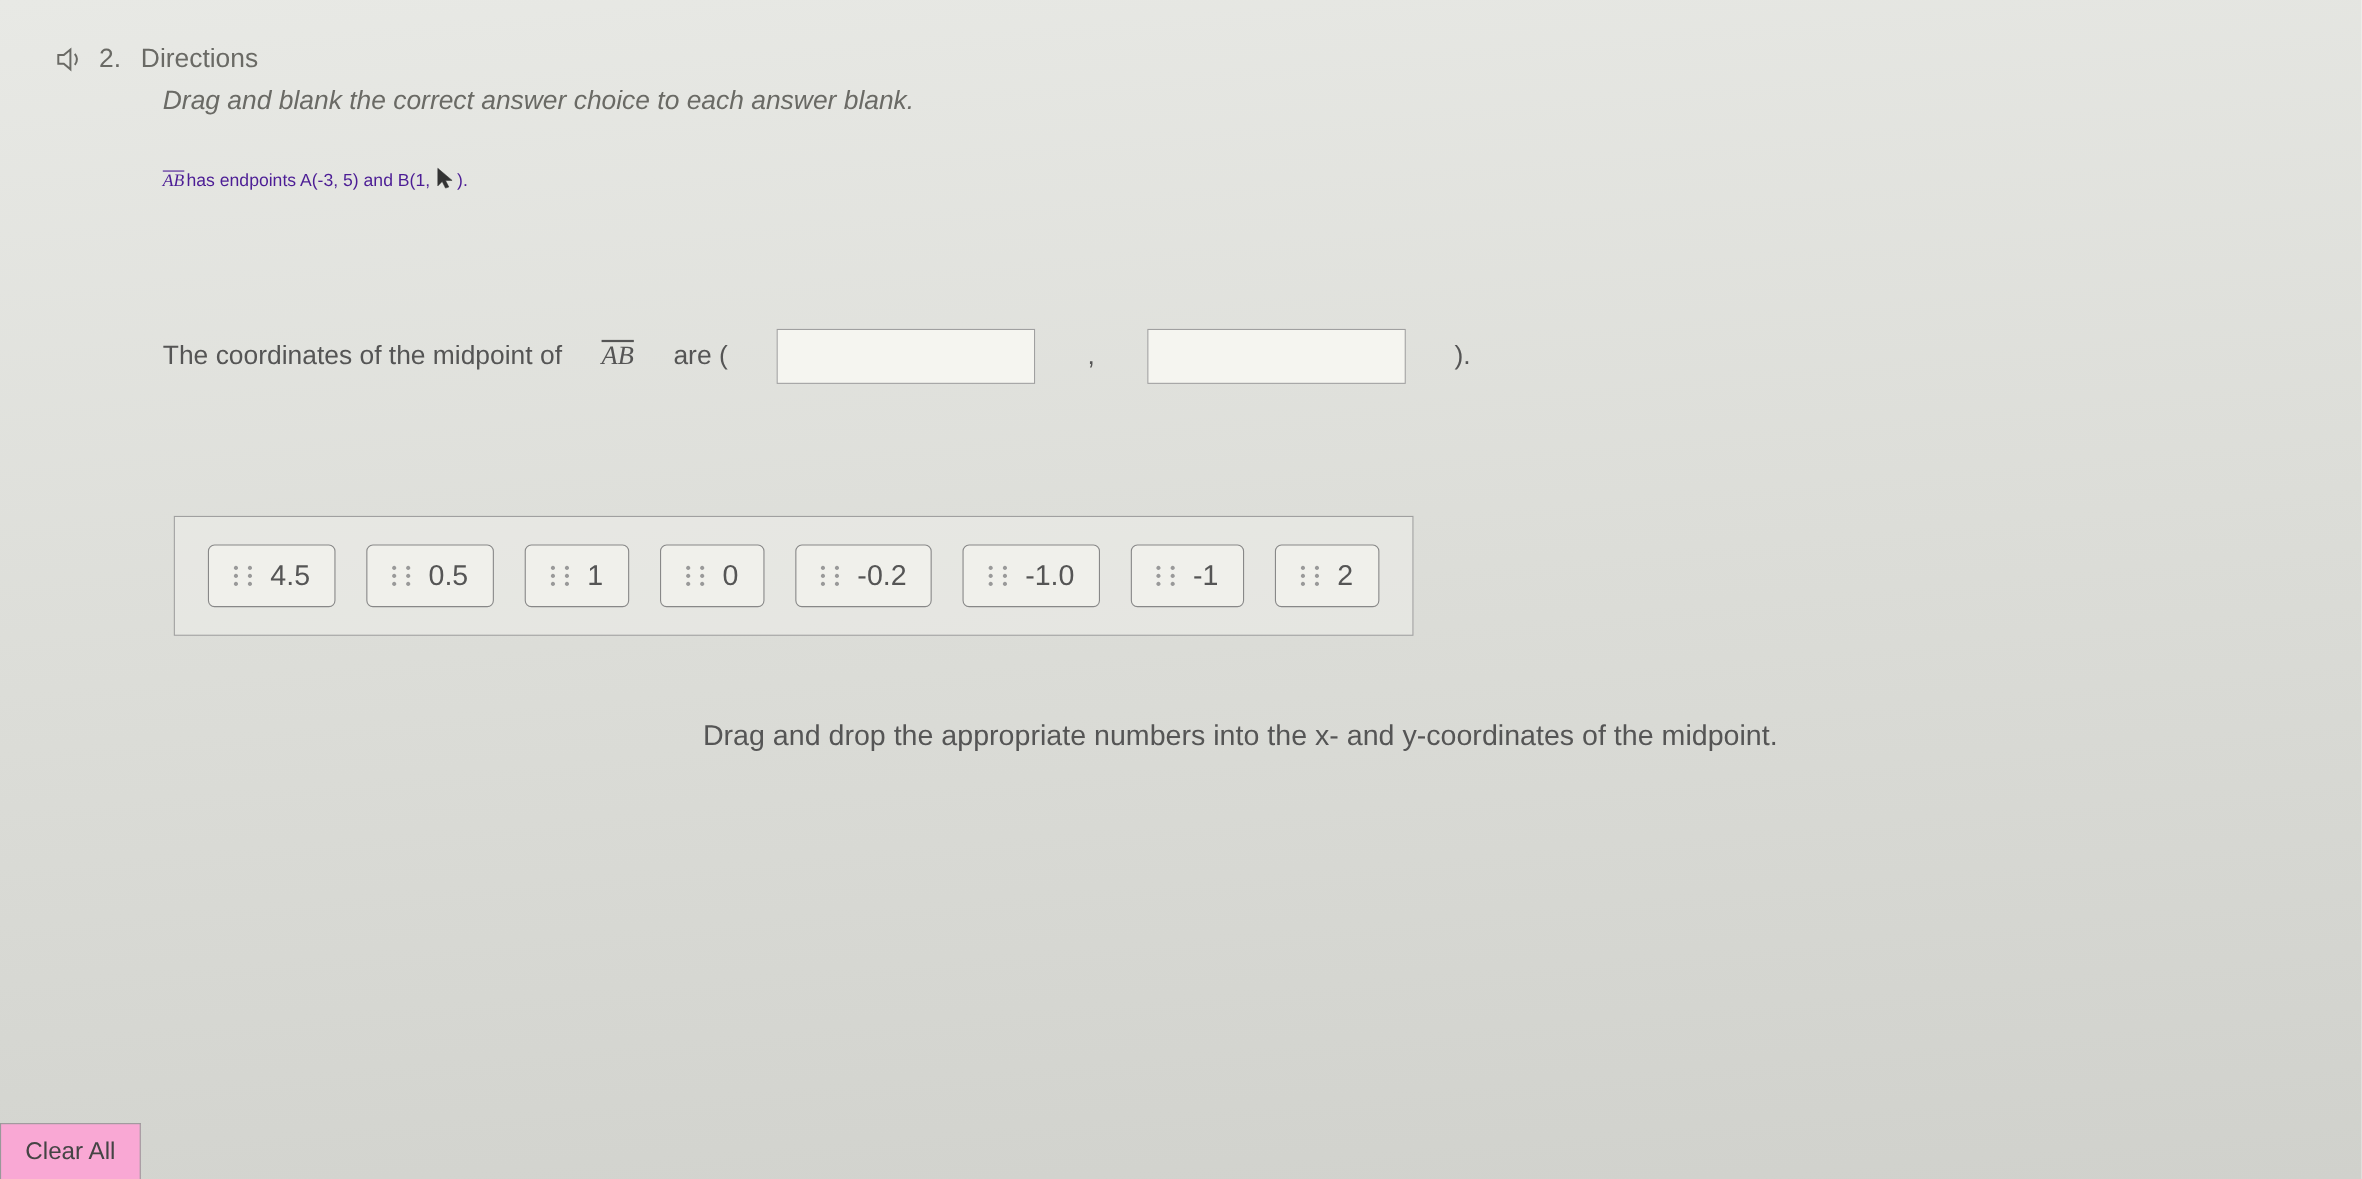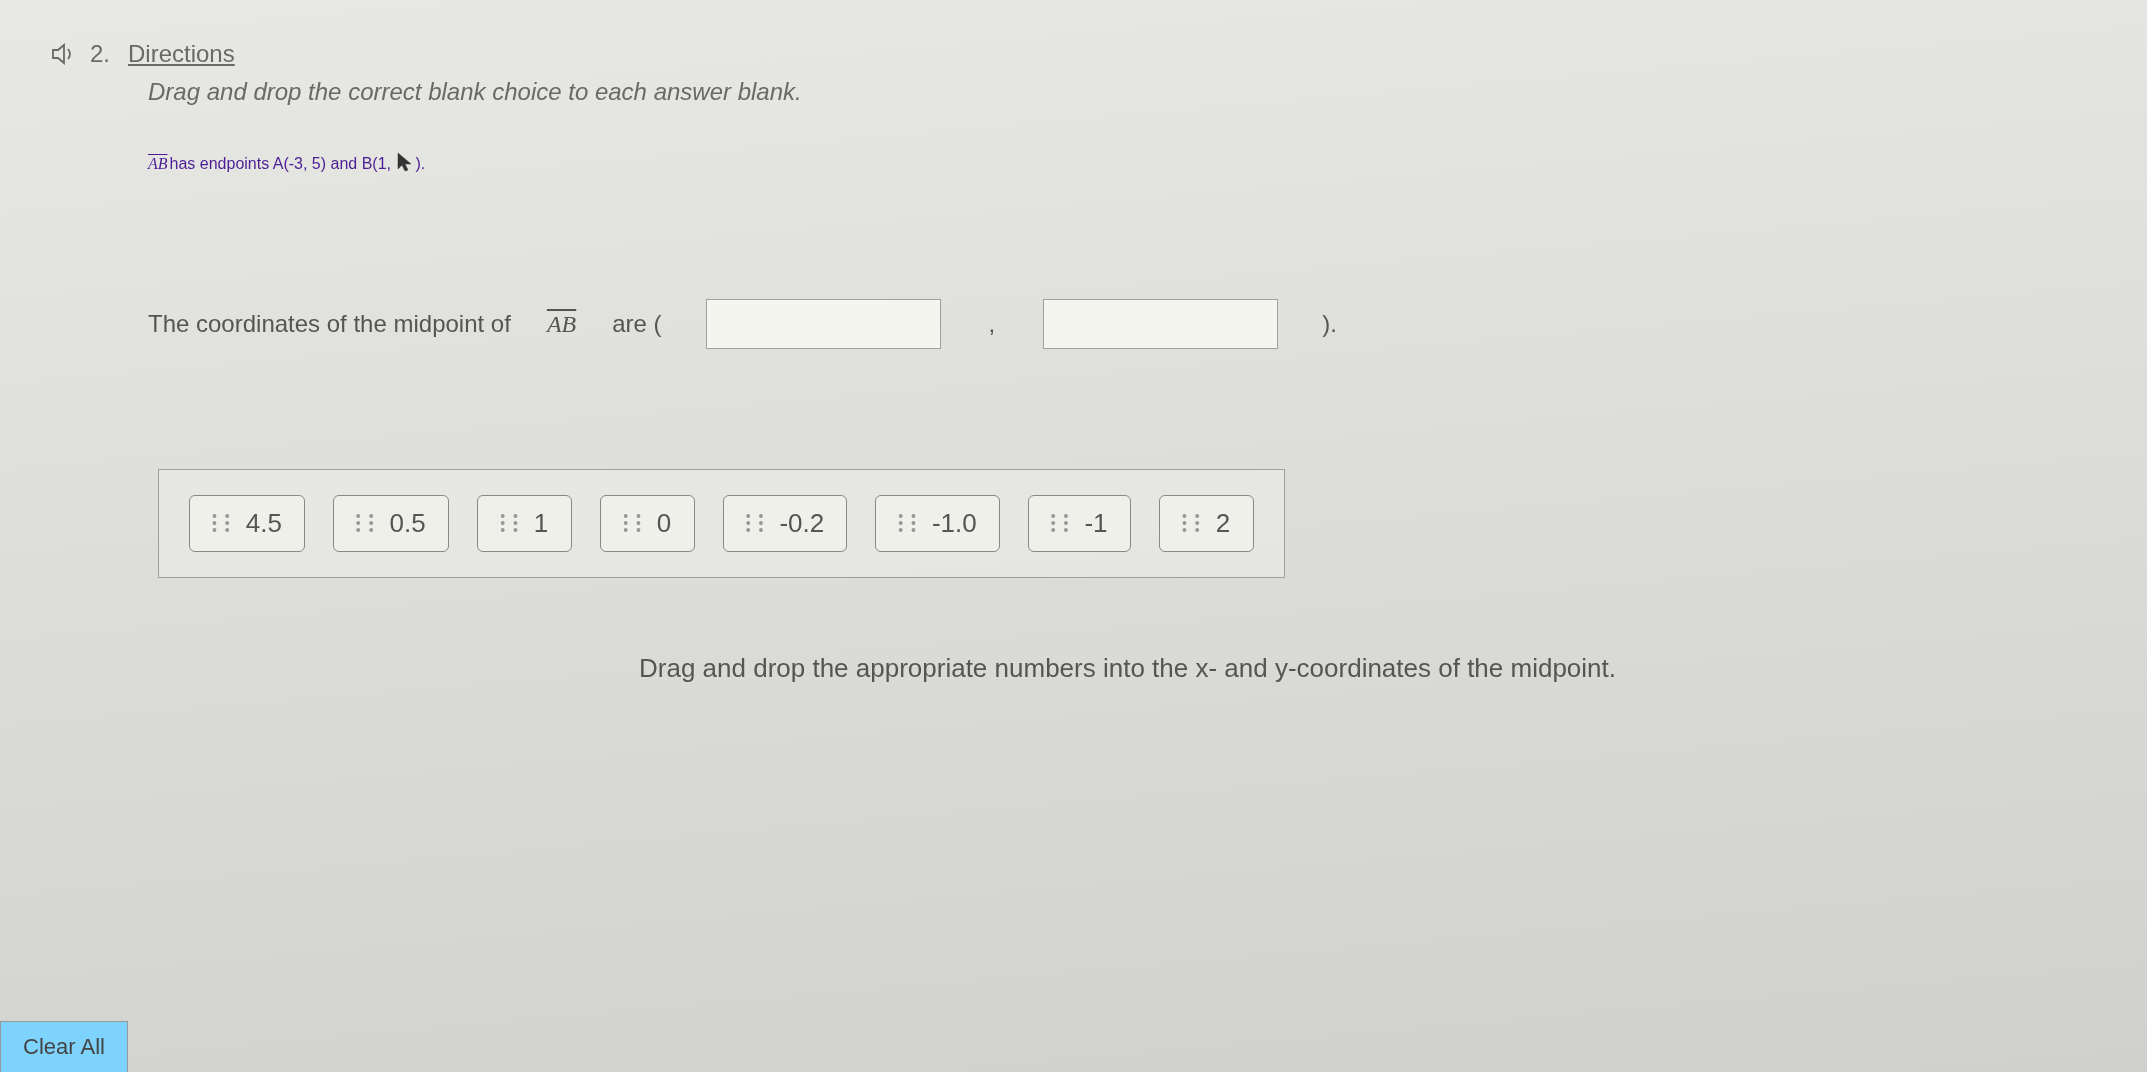--- a/index.html
+++ b/index.html
@@ -27,21 +27,20 @@
       margin-top: 2px;
     }
     .question-number {
       font-size: 24px;
       color: #6a6a65;
       margin-right: 6px;
     }
     .directions-link {
       font-size: 24px;
       color: #6a6a65;
-      text-decoration: underline;
       cursor: pointer;
     }
     .content {
       margin-left: 98px;
     }
     .instruction {
       font-size: 24px;
       font-style: italic;
       color: #6a6a65;
       margin-bottom: 45px;
@@ -121,21 +120,21 @@
     .bottom-instruction {
       font-size: 26px;
       color: #555;
       margin-left: 10px;
       text-align: center;
     }
     .clear-all-btn {
       position: absolute;
       bottom: 0;
       left: 0;
-      background: #7dd3fc;
+      background: #f9a8d4;
       border: 1px solid #999;
       border-bottom: none;
       padding: 12px 22px;
       font-size: 22px;
       color: #444;
       cursor: pointer;
     }
   </style>
 </head>
 <body>
@@ -145,21 +144,21 @@
     <svg viewBox="0 0 28 24" fill="none" stroke="#6a6a65" stroke-width="1.8">
       <path d="M3 8 L3 16 L8 16 L14 21 L14 3 L8 8 Z" fill="none"></path>
       <path d="M18 7 Q22 12 18 17"></path>
     </svg>
   </span>
   <span class="question-number">2.</span>
   <span class="directions-link">Directions</span>
 </div>
 
 <div class="content">
-  <div class="instruction">Drag and drop the correct blank choice to each answer blank.</div>
+  <div class="instruction">Drag and blank the correct answer choice to each answer blank.</div>
 
   <div class="problem-text">
     <span class="overline">AB</span><span>has endpoints A(-3, 5) and B(1, </span><span class="cursor-icon">
       <svg width="20" height="22" viewBox="0 0 20 22">
         <path d="M3 2 L3 18 L7 14 L10 20 L13 19 L10 13 L16 13 Z" fill="#333" stroke="#333" stroke-width="0.5"></path>
       </svg>
     </span><span>).</span>
   </div>
 
   <div class="answer-line">

